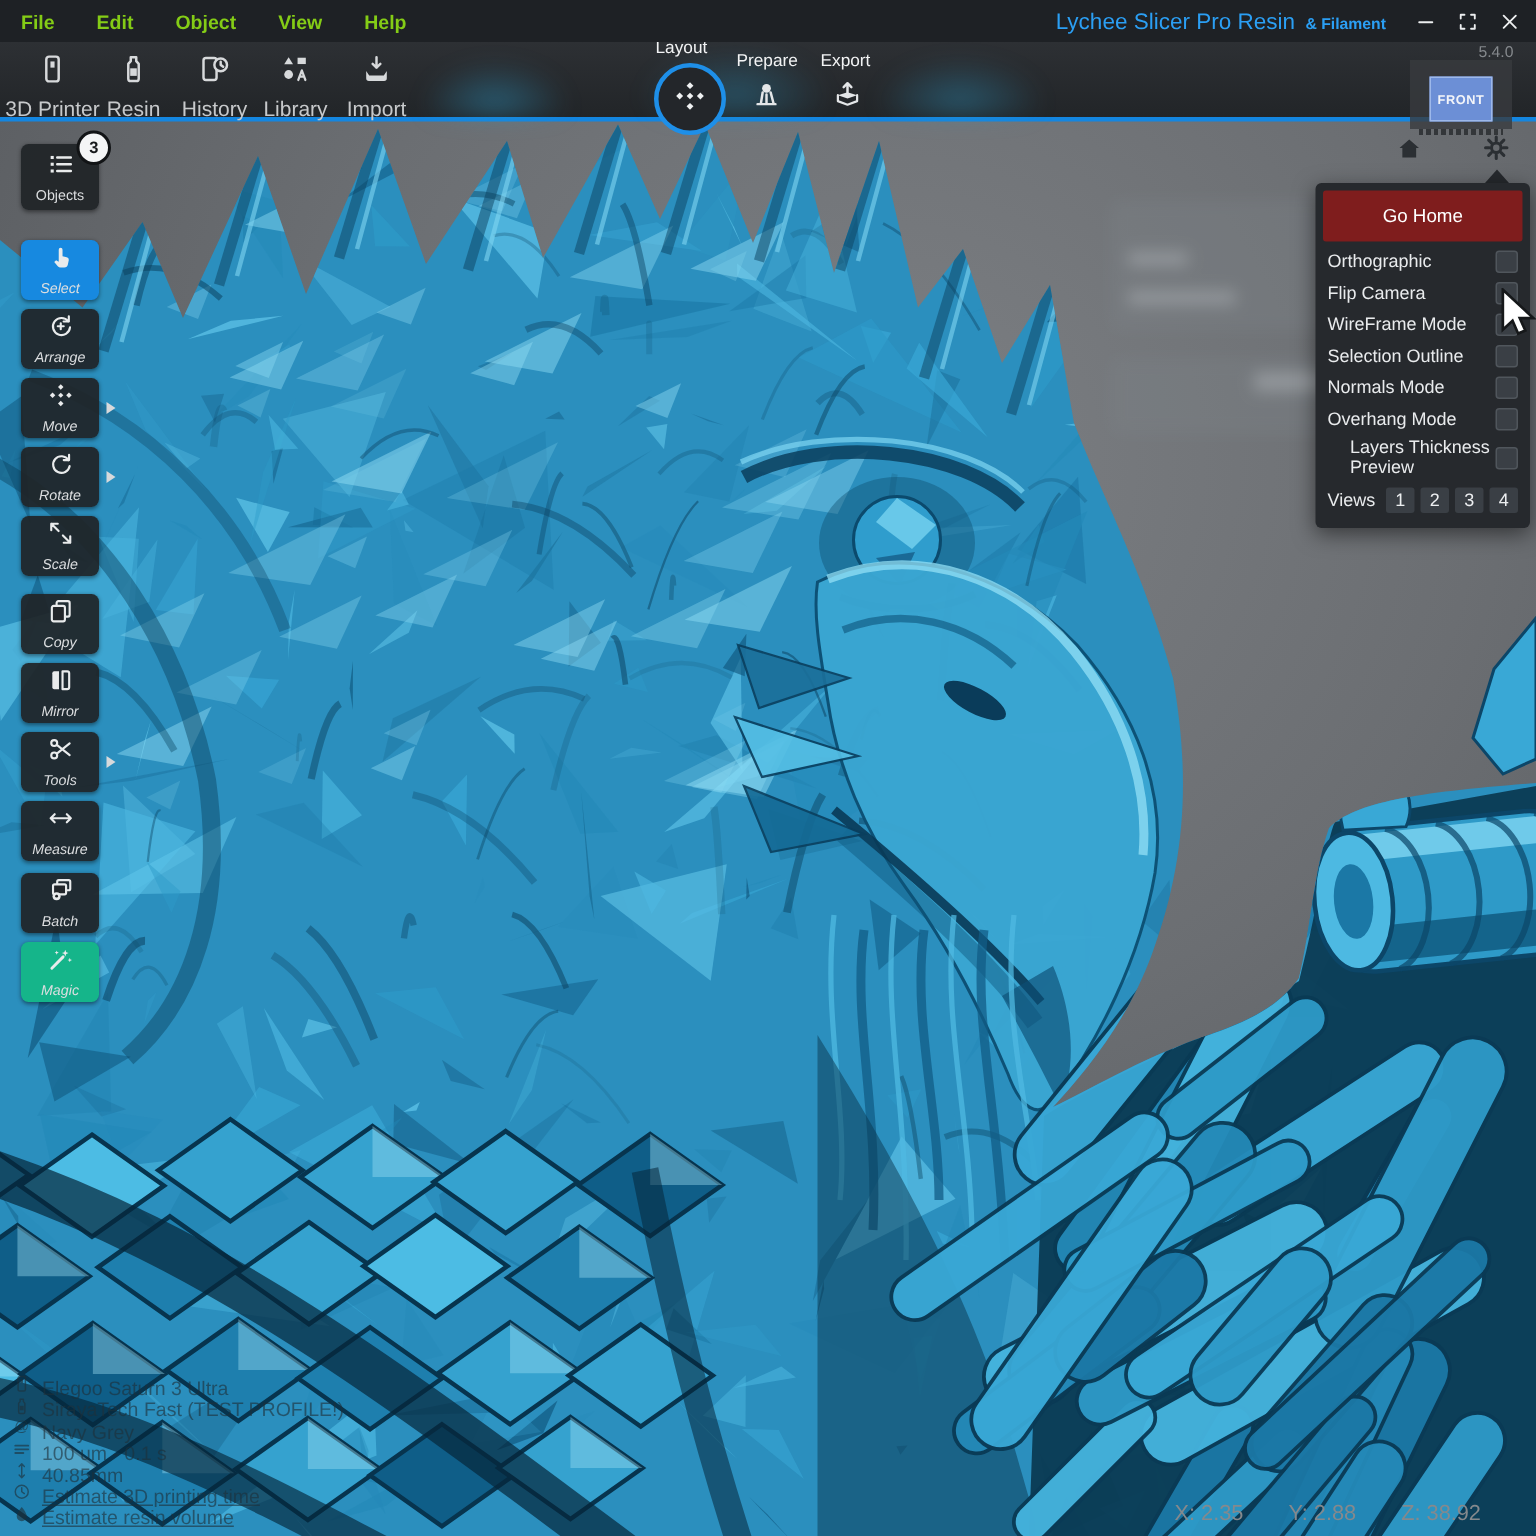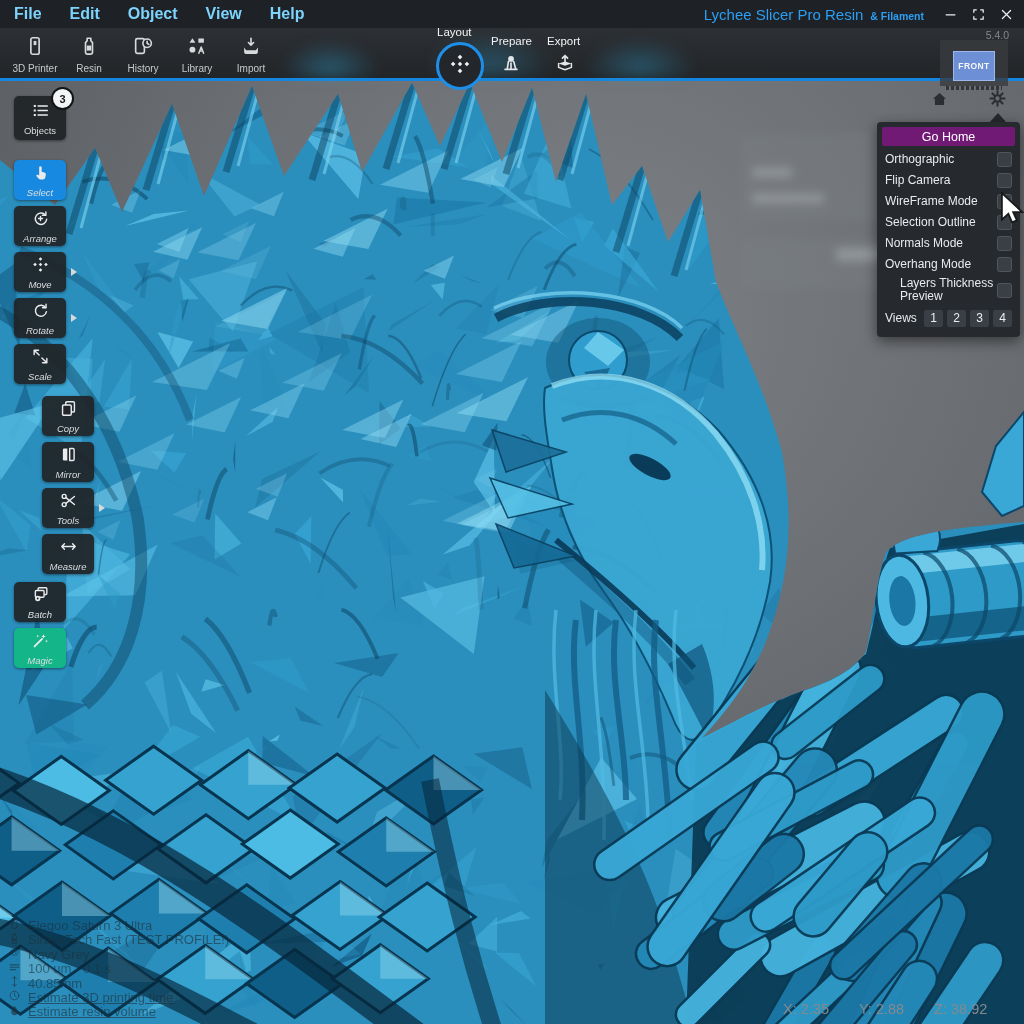--- a/index.html
+++ b/index.html
@@ -4,60 +4,60 @@
 <style>
   html,body{margin:0;padding:0;}
   body{width:1024px;height:1024px;position:relative;overflow:hidden;background:#55585c;
        font-family:"Liberation Sans",sans-serif;-webkit-font-smoothing:antialiased;}
   #model{position:absolute;left:0;top:0;z-index:0;}
 
   
   .titlebar{position:absolute;top:0;left:0;width:100%;height:28px;background:#1e2125;
             display:flex;align-items:center;z-index:30;}
   .menus{display:flex;align-items:center;padding-left:14px;}
-  .menu-item{color:#7dd3fc;font-size:16px;font-weight:700;margin-right:28px;cursor:default;}
+  .menu-item{color:#84cc16;font-size:13px;font-weight:700;margin-right:28px;cursor:default;}
   .title-area{margin-left:auto;display:flex;align-items:baseline;gap:7px;margin-right:16px;}
   .app-title{color:#2b9ff4;font-size:15px;}
   .app-suffix{color:#2b9ff4;font-size:10.5px;font-weight:700;}
   .win-controls{display:flex;align-items:center;gap:8px;margin-right:8px;}
   .win-btn{width:20px;height:20px;color:#eceeef;display:flex;align-items:center;justify-content:center;}
   .win-btn svg{width:15px;height:15px;}
   .version{position:absolute;top:29px;right:15px;font-size:10.5px;color:#84888c;z-index:31;}
 
   
   .toolbar{position:absolute;top:28px;left:0;width:100%;height:50px;
            background:linear-gradient(#2d3034,#222528);border-bottom:3px solid #1486e0;z-index:25;}
   .wisps{position:absolute;left:260px;top:0;width:470px;height:50px;pointer-events:none;filter:blur(7px);
      background-image:radial-gradient(70px 42px at 70px 42px,rgba(46,154,200,.45),transparent 70%),
                       radial-gradient(90px 46px at 230px 36px,rgba(46,154,200,.35),transparent 70%),
                       radial-gradient(80px 42px at 380px 40px,rgba(46,154,200,.4),transparent 70%);}
   .tb-items{position:absolute;left:8px;top:7px;display:flex;}
   .tb-item{width:54px;display:flex;flex-direction:column;align-items:center;gap:2px;color:#d7d9db;}
   .tb-item .icn svg{width:22px;height:22px;}
-  .tb-label{font-size:10px;color:#c7c9cb;white-space:nowrap;}
+  .tb-label{font-size:14px;color:#c7c9cb;white-space:nowrap;}
   .tab-label{position:absolute;color:#f2f3f4;font-size:11.5px;z-index:27;white-space:nowrap;}
   .tab-circle{position:absolute;left:436px;top:14px;width:42px;height:42px;border-radius:50%;
               border:3px solid #1e8fe8;background:#23262a;display:flex;align-items:center;justify-content:center;
               color:#f0f2f3;z-index:27;}
   .tab-circle .icn svg{width:24px;height:24px;}
   .tab-plain{position:absolute;top:24px;width:44px;display:flex;justify-content:center;color:#e4e6e8;z-index:27;}
   .tab-plain .icn svg{width:22px;height:22px;}
 
   
   .left-tools{position:absolute;left:14px;top:96px;z-index:20;}
   .tool-btn{position:relative;width:52px;height:40px;border-radius:5px;background:rgba(31,35,39,.93);
             display:flex;flex-direction:column;align-items:center;justify-content:center;gap:0;
             color:#e9ebec;box-shadow:0 1px 3px rgba(0,0,0,.45);}
   .tool-btn .icn svg{width:19px;height:19px;}
   .tool-label{font-size:9.5px;color:#dcdee0;margin-top:1px;}
   .tool-btn.active{background:#1789e0;}
   .tool-btn.accent{background:#15b58a;}
   .tool-objects{height:44px;margin-bottom:20px;}
   .tool-group{display:flex;flex-direction:column;gap:6px;font-style:italic;}
-  .g1{margin-bottom:12px;} .g2{margin-bottom:8px;margin-left:28px;}
+  .g1{margin-bottom:12px;} .g2{margin-bottom:8px;}
   .badge{position:absolute;top:-9px;right:-8px;width:19px;height:19px;border-radius:50%;background:#f4f5f6;
          border:2px solid #121416;color:#17191b;font-size:11px;font-weight:700;
          display:flex;align-items:center;justify-content:center;}
   .submenu-caret{position:absolute;right:-11px;top:16px;width:0;height:0;
                  border-left:6px solid #d7d9db;border-top:4px solid transparent;border-bottom:4px solid transparent;}
 
   
   .viewcube{position:absolute;left:940px;top:40px;width:68px;height:46px;background:rgba(56,59,63,.8);z-index:28;}
   .cube-face{position:absolute;left:13px;top:11px;width:40px;height:28px;background:#6c8fd6;
              border:1px solid #9db8ea;display:flex;align-items:center;justify-content:center;}
@@ -66,21 +66,21 @@
      background:repeating-linear-gradient(90deg,#2a2d30 0 3px,transparent 3px 5px);}
   .cam-icon{position:absolute;z-index:8;color:#2b2f33;}
   .cam-icon svg{width:19px;height:19px;}
   #home-icon{left:930px;top:90px;} #gear-icon{left:988px;top:89px;}
 
   
   .cam-menu{position:absolute;left:877px;top:122px;width:143px;background:#26292d;border-radius:4px;
             z-index:22;box-shadow:0 4px 14px rgba(0,0,0,.5);padding:5px 0 6px;}
   .menu-arrow{position:absolute;left:990px;top:113px;width:0;height:0;z-index:22;
       border-bottom:9px solid #26292d;border-left:8px solid transparent;border-right:8px solid transparent;}
-  .go-home{margin:0 5px 3px;height:19px;background:#701a75;border-radius:2px;color:#fff;font-size:12.5px;
+  .go-home{margin:0 5px 3px;height:34px;background:#7f1d1d;border-radius:2px;color:#fff;font-size:12.5px;
            display:flex;align-items:center;justify-content:center;}
   .cam-row{height:21px;padding:0 8px;display:flex;align-items:center;justify-content:space-between;}
   .cam-row.tall{height:30px;padding-left:23px;}
   .cam-label{color:#e9ebed;font-size:12px;line-height:13px;max-width:96px;}
   .checkbox{width:13px;height:13px;border-radius:2.5px;background:#3a3f45;border:1px solid #50565c;flex:none;}
   .views-row{height:26px;padding:0 8px;display:flex;align-items:center;justify-content:space-between;}
   .view-slots{display:flex;gap:4px;}
   .view-slot{width:19px;height:17px;border-radius:2px;background:#3a3f45;color:#eceef0;font-size:12px;
              display:flex;align-items:center;justify-content:center;}
 

